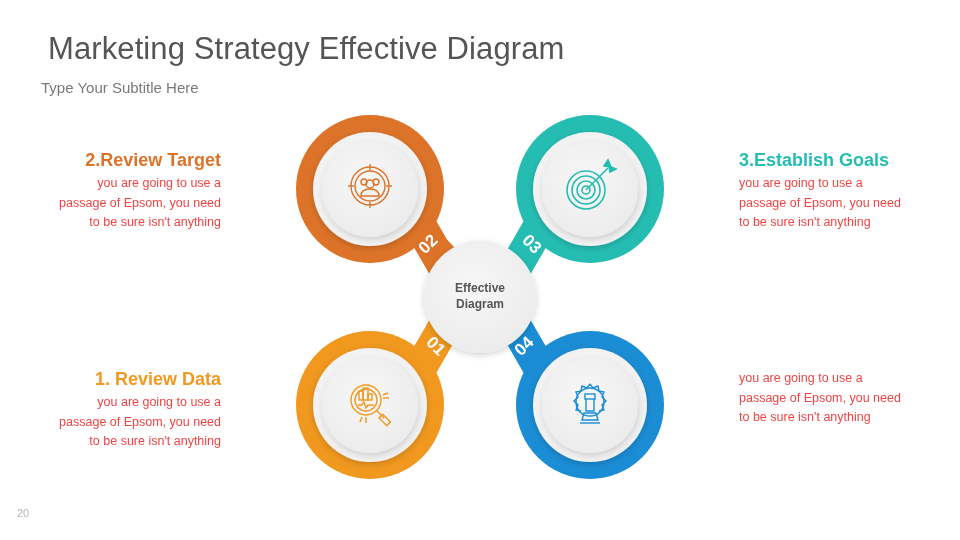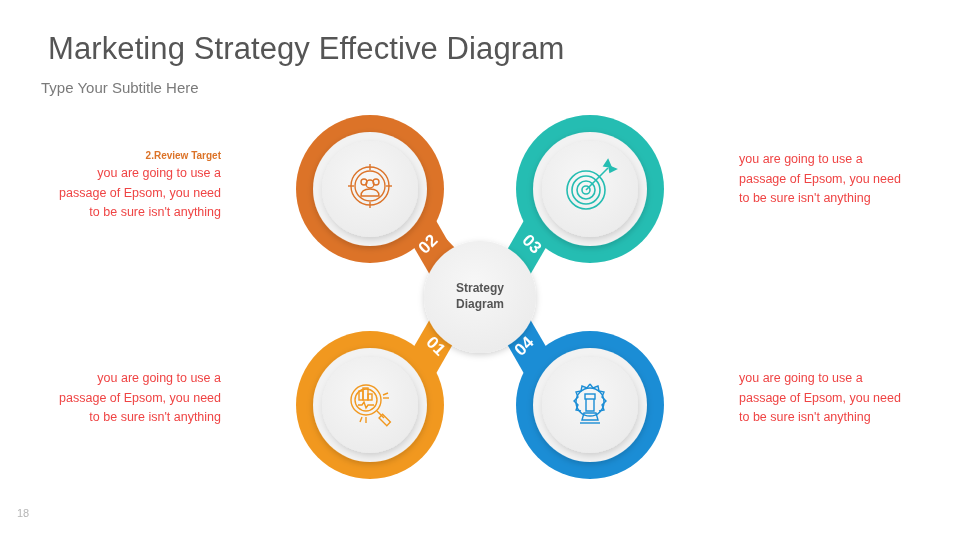--- a/index.html
+++ b/index.html
@@ -5,21 +5,21 @@
   html, body { margin:0; padding:0; }
   body { width:960px; height:540px; background:#ffffff; position:relative; overflow:hidden;
          font-family:"Liberation Sans", "DejaVu Sans", sans-serif; }
   .title { position:absolute; left:48px; top:31px; font-size:31px; color:#555555; letter-spacing:0.1px; white-space:nowrap; }
   .subtitle { position:absolute; left:41px; top:79px; font-size:15px; color:#7a7a7a; white-space:nowrap; }
   .page-num { position:absolute; left:17px; top:507px; font-size:11px; color:#b5b5b5; }
 
   .block { position:absolute; width:190px; }
   .block.left { text-align:right; }
   .block.right { text-align:left; }
-  .block h3 { margin:0 0 3px 0; font-size:10px; font-weight:bold; white-space:nowrap; }
+  .block h3 { margin:0 0 3px 0; font-size:18px; font-weight:bold; white-space:nowrap; }
   .block p { margin:0; font-size:12.5px; line-height:19.5px; color:#ef4444; }
 
   svg.diagram { position:absolute; left:0; top:0; }
   .center-label { position:absolute; left:424px; top:280px; width:112px; text-align:center;
                   font-size:12px; font-weight:bold; color:#555555; line-height:16px; }
 </style>
 </head>
 <body>
 
 <div class="title">Marketing Strategy Effective Diagram</div>
@@ -28,28 +28,30 @@
 <div class="block left" style="left:31px; top:150px;">
   <h3 style="color:#DC7328">2.Review Target</h3>
   <p>
     <span>you are going to use a</span><br>
     <span>passage of Epsom, you need</span><br>
     <span>to be sure isn't anything</span>
   </p>
 </div>
 
 <div class="block left" style="left:31px; top:369px;">
+  <h3 style="color:#F1981F">1. Review Data</h3>
   <p>
     <span>you are going to use a</span><br>
     <span>passage of Epsom, you need</span><br>
     <span>to be sure isn't anything</span>
   </p>
 </div>
 
 <div class="block right" style="left:739px; top:150px;">
+  <h3 style="color:#25BDB2">3.Establish Goals</h3>
   <p>
     <span>you are going to use a</span><br>
     <span>passage of Epsom, you need</span><br>
     <span>to be sure isn't anything</span>
   </p>
 </div>
 
 <div class="block right" style="left:739px; top:369px;">
   <p>
     <span>you are going to use a</span><br>
@@ -157,17 +159,17 @@
     </g>
     <text x="528" y="350" fill="#ffffff" font-family="Liberation Sans, sans-serif" font-weight="bold" font-size="17" transform="rotate(-45 528 350)" text-anchor="middle">04</text>
   </g>
 
   <g>
     <circle cx="480" cy="297" r="56" fill="url(#discGrad)" filter="url(#sh)"></circle>
   </g>
 </svg>
 
 <div class="center-label">
-  <span>Strategy</span><br>
+  <span>Effective</span><br>
   <span>Diagram</span>
 </div>
 
-<div class="page-num">18</div>
+<div class="page-num">20</div>
 
 </body></html>

